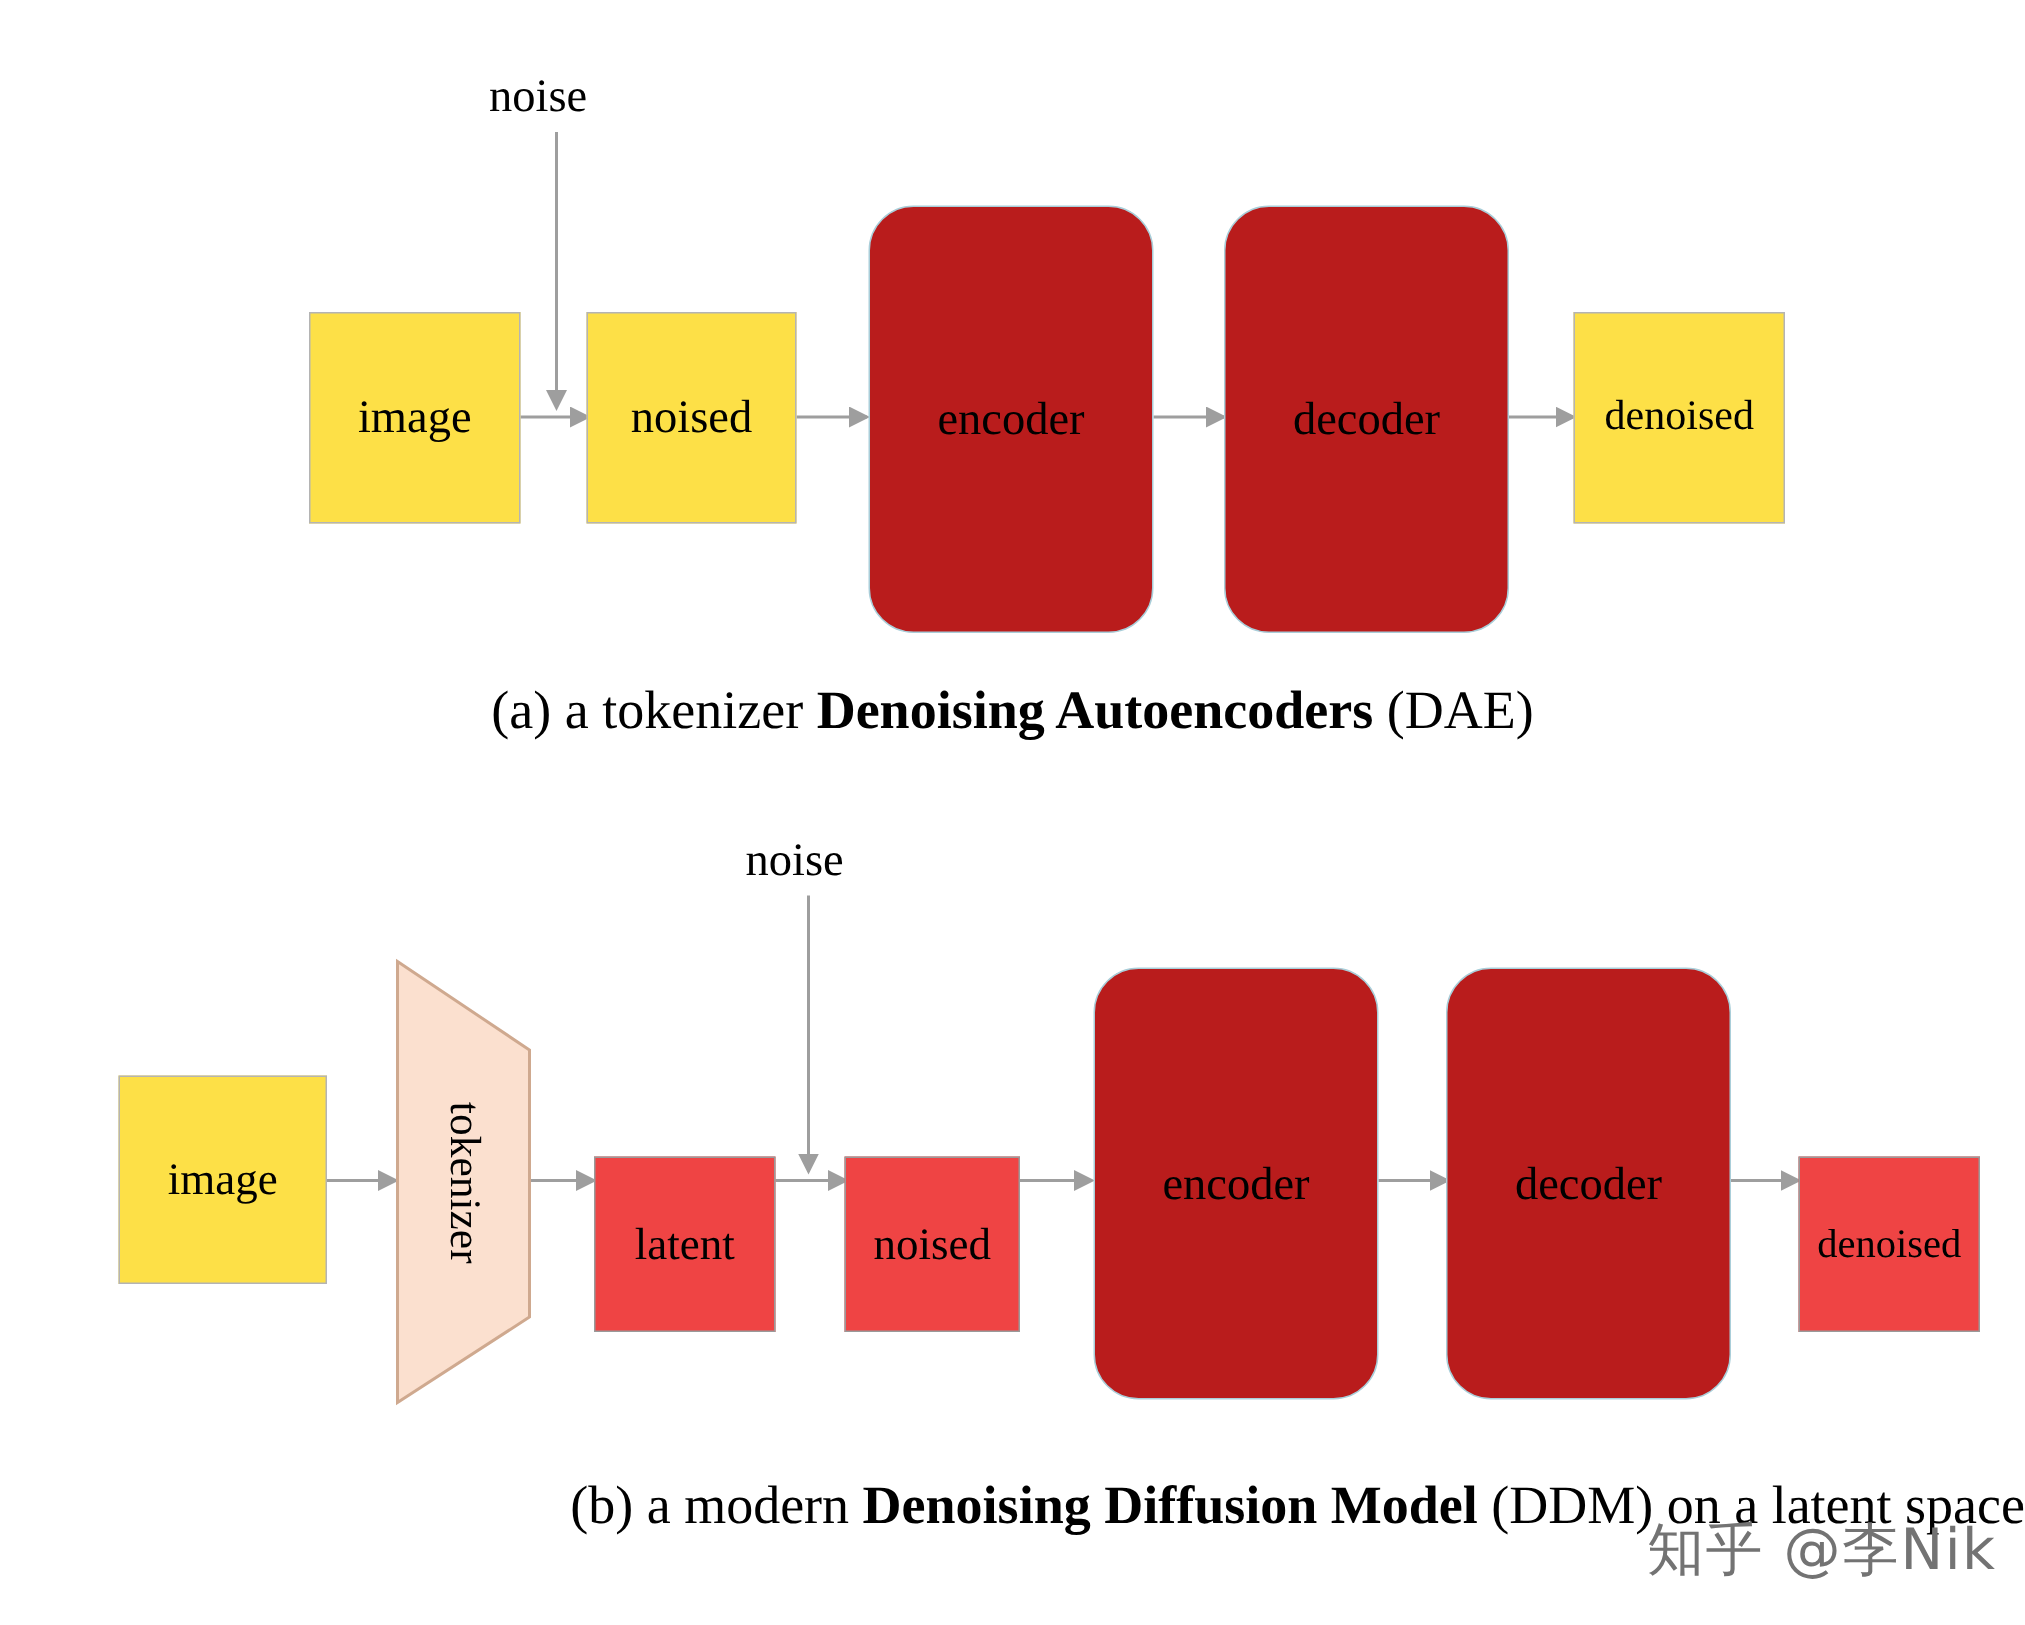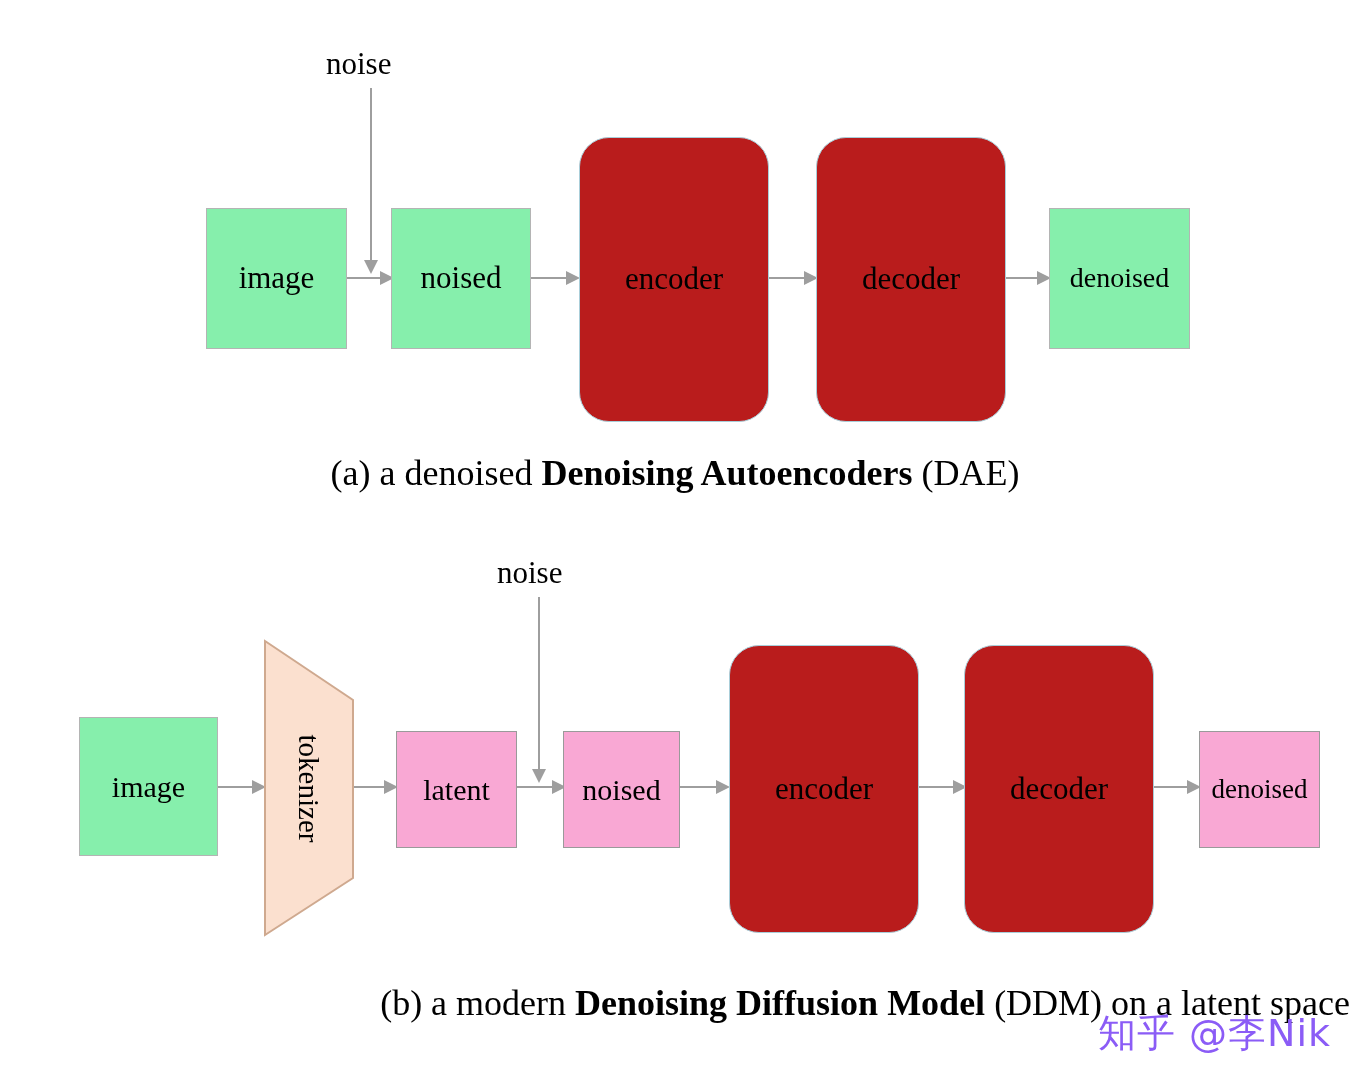--- a/index.html
+++ b/index.html
@@ -27,27 +27,28 @@
     box-sizing: border-box;
     display: flex;
     align-items: center;
     justify-content: center;
     text-align: center;
     line-height: 1.1;
     white-space: nowrap;
   }
 
   .box-light {
-    background: #86efac;
+    background: #fde047;
     border: 1.6px solid #b4b4b4;
   }
 
   .box-dark {
-    background: #f9a8d4;
+    background: #ef4444;
     border: 1.6px solid #9a9a9a;
+    margin-top: 40px;
   }
 
   .box-blue {
     background: #b91c1c;
     border: 1.6px solid #a9ced9;
     border-radius: 30px;
   }
 
   .node-label {
     display: block;
@@ -100,21 +101,21 @@
     text-align: center;
     white-space: nowrap;
   }
   .caption .bold {
     font-weight: bold;
   }
 
   
   #watermark {
     position: absolute;
-    color: #8b5cf6;
+    color: #737373;
     white-space: nowrap;
     font-family: "DejaVu Sans", sans-serif;
     letter-spacing: 1px;
   }
 </style>
 </head>
 <body>
 
 <div id="figure-root">
 
@@ -168,21 +169,21 @@
 
     <div class="node box-blue" style="left:816px; top:137px; width:190px; height:285px; font-size:31px;">
       <span class="node-label">decoder</span>
     </div>
 
     <div class="node box-light" style="left:1049px; top:208px; width:141px; height:141px; font-size:28px;">
       <span class="node-label">denoised</span>
     </div>
 
     <div class="caption" style="top:452px; left:0; font-size:36px;">
-      <span>(a) a denoised </span><span class="bold">Denoising Autoencoders</span><span> (DAE)</span>
+      <span>(a) a tokenizer </span><span class="bold">Denoising Autoencoders</span><span> (DAE)</span>
     </div>
   </div>
 
   <div>
 
     <div class="free-text" style="left:497px; top:555px; font-size:31px;">noise</div>
 
     <div class="node box-light" style="left:79px; top:717px; width:139px; height:139px; font-size:30px;">
       <span class="node-label">image</span>
     </div>

